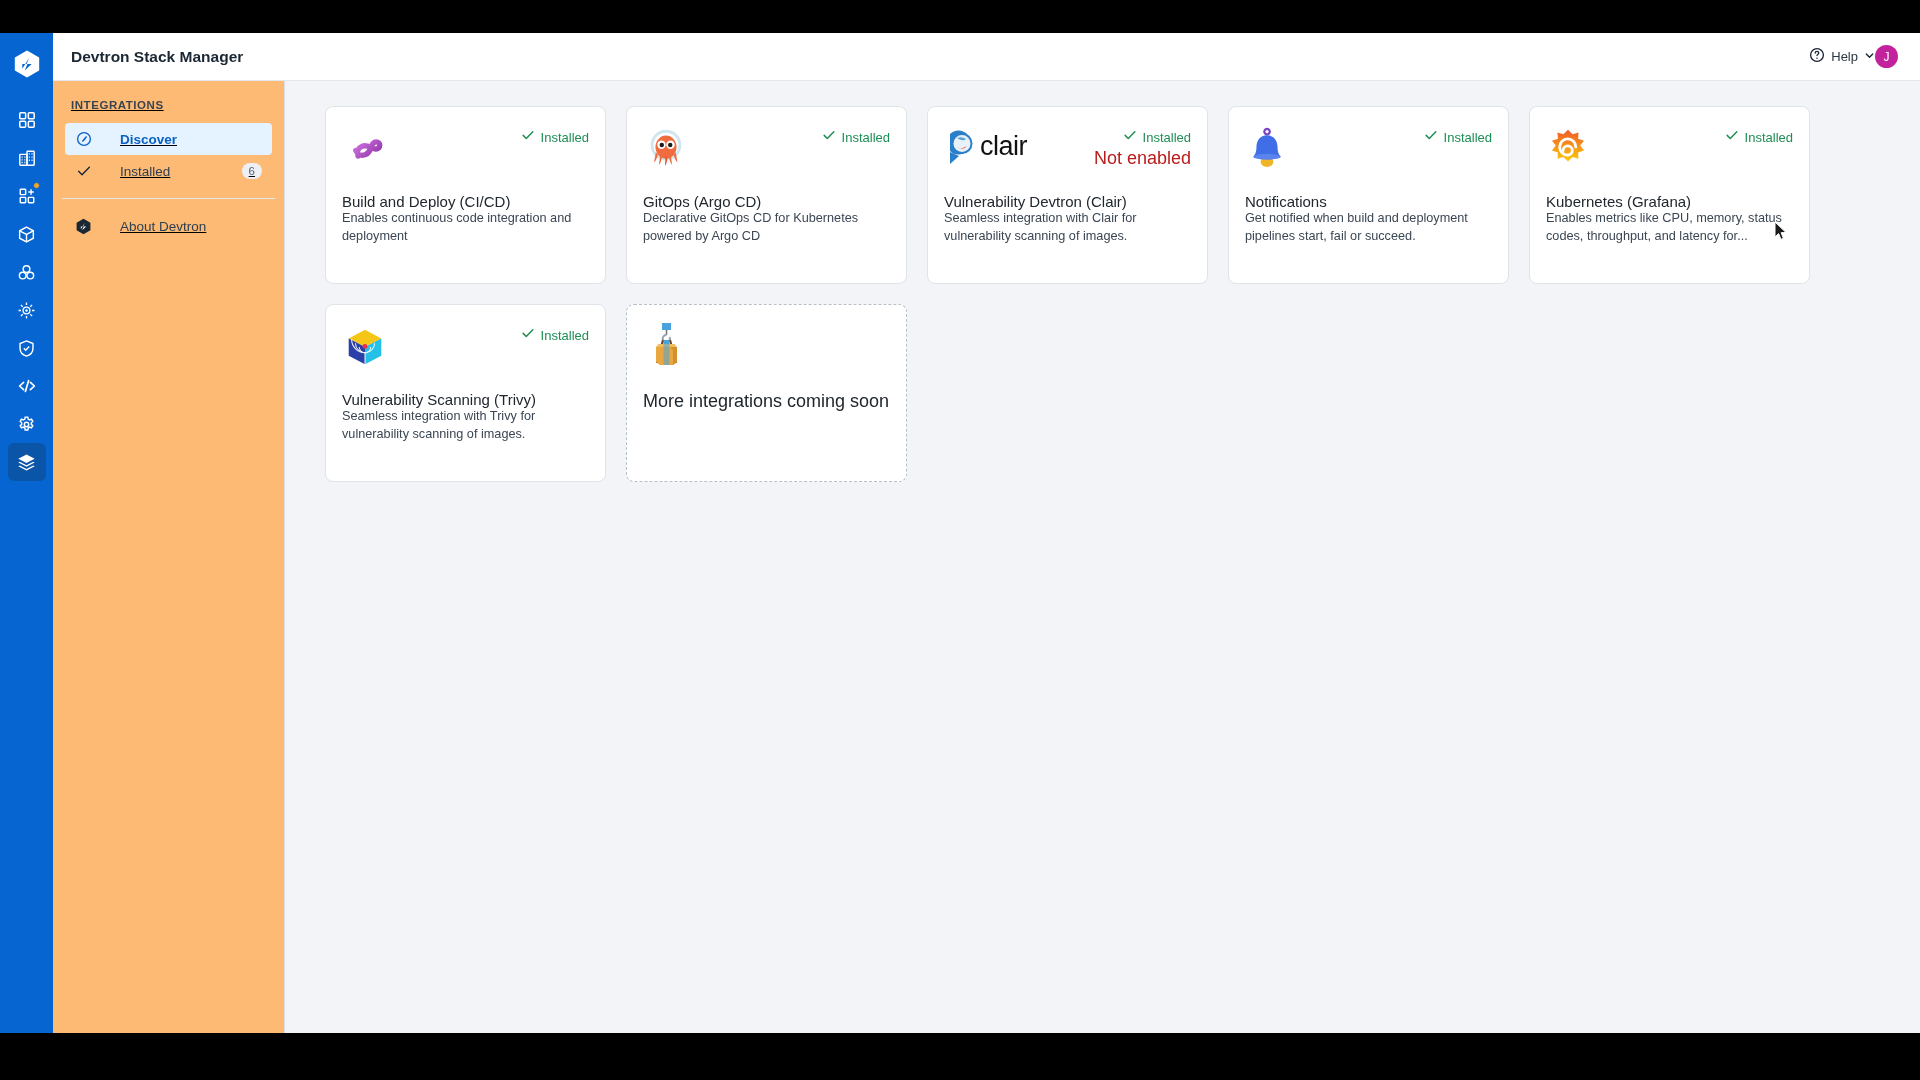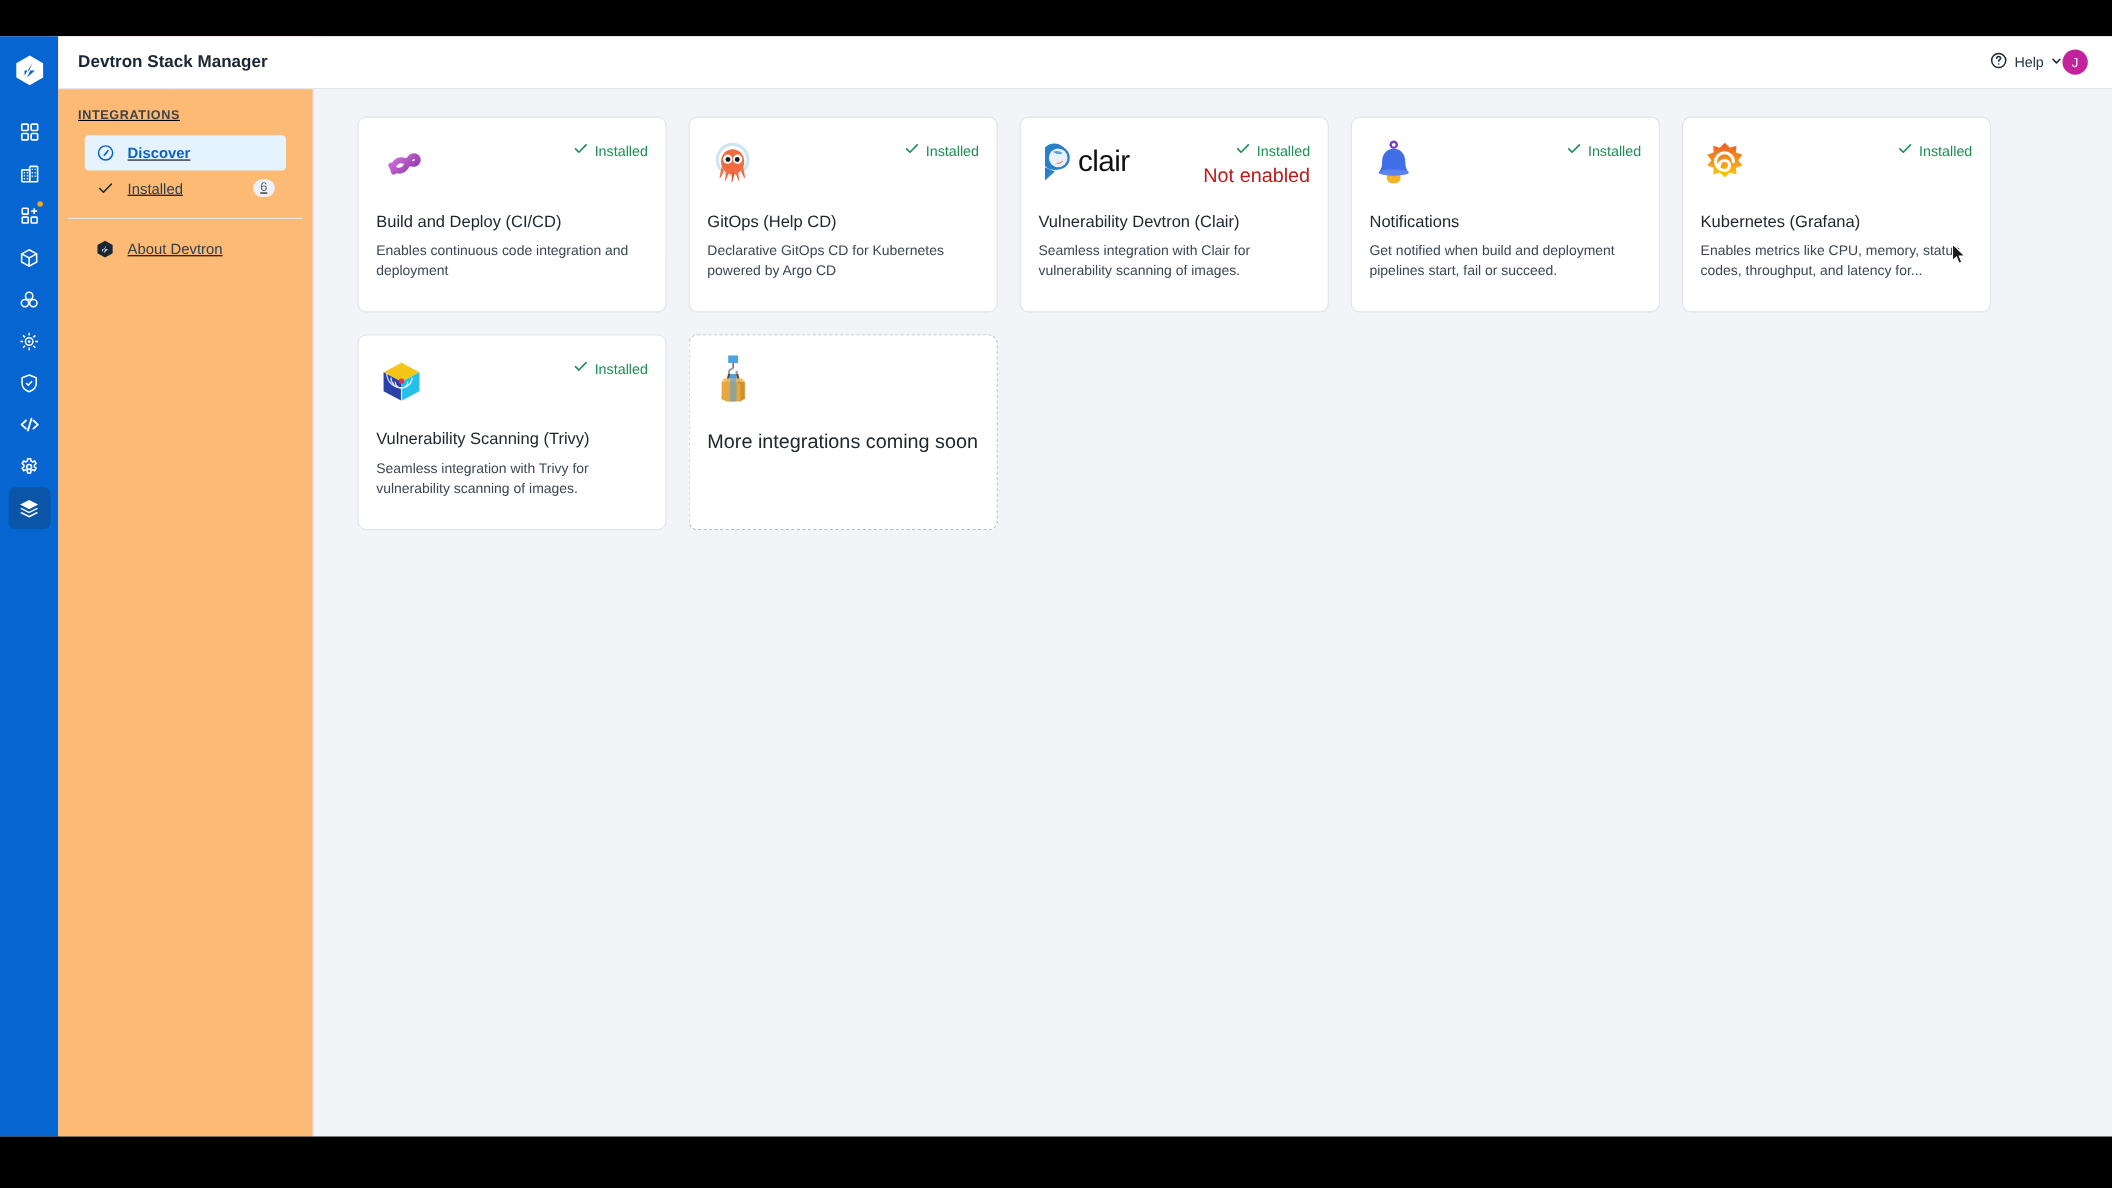--- a/index.html
+++ b/index.html
@@ -50,22 +50,22 @@
     background: #fdba74;
     border-right: 1px solid #d8dde3;
     padding: 18px 0 0 0;
     text-decoration: underline;
   }
   .nav-heading {
     font-size: 11.5px; letter-spacing: .55px; color: #3b444c;
     font-weight: 600; padding: 0 0 12px 18px; text-transform: uppercase;
   }
   .nav-item {
-    display: flex; align-items: center; gap: 12px;
-    height: 32px; margin: 0 24px; padding: 0 10px;
+    display: flex; align-items: center; gap: 28px;
+    height: 32px; margin: 0 12px; padding: 0 10px;
     border-radius: 4px; color: #2c3e50; font-size: 13.5px;
   }
   .nav-item.active { background: #e5f2ff; color: #0a62c7; font-weight: 600; }
   .nav-item .nav-icon { width: 17px; height: 17px; display:flex; align-items:center; justify-content:center; }
   .nav-item .nav-label { flex: 1; }
   .nav-badge {
     background: #edf1f5; color: #555f6b; font-size: 11.5px;
     border-radius: 9px; padding: 2px 7px; min-width: 20px; text-align: center;
   }
   .nav-divider { height: 1px; background: #e3e7eb; margin: 11px 9px; }
@@ -100,21 +100,21 @@
     border-radius: 8px; padding: 18px 16px 0 16px;
     position: relative;
   }
   .card-top { display: flex; align-items: flex-start; justify-content: space-between; height: 56px; }
   .card-icon { width: 48px; height: 48px; display: flex; align-items: center; justify-content: flex-start; }
   .card-status { text-align: right; padding-top: 3px; }
   .status-row { display: flex; align-items: center; justify-content: flex-end; gap: 6px; }
   .status-text { font-size: 13px; color: #1d8e54; font-weight: 500; }
   .status-sub { font-size: 18px; color: #b91c1c; margin-top: 2px; }
   .card-title { font-size: 15px; color: #20272e; margin-top: 12px; }
-  .card-desc { font-size: 12.7px; color: #3b4653; margin-top: 10px; line-height: 1.38; }
+  .card-desc { font-size: 12.7px; color: #3b4653; margin-top: 0; line-height: 1.38; }
 
   .card.coming { border: 1px dashed #b7bfc8; background: #fff; }
   .coming .card-icon { width: 48px; height: 52px; }
   .coming .card-title { font-size: 18px; color: #20272e; margin-top: 12px;}
   .link { color: #0a62c7; font-weight: 600; }
 
   .cursor { position: absolute; left: 1824px; top: 193px; z-index: 20; }
 </style>
 </head>
 <body>
@@ -344,21 +344,21 @@
             <div class="status-row">
               <span>
                 <svg width="14" height="14" viewBox="0 0 16 16" fill="none" stroke="#1d8e54" stroke-width="1.7" stroke-linecap="round" stroke-linejoin="round">
                     <path d="M2.5 8.4 L6 11.9 L13.5 4.2"></path>
                   </svg>
               </span>
               <span class="status-text">Installed</span>
             </div>
           </div>
         </div>
-        <div class="card-title">GitOps (Help CD)</div>
+        <div class="card-title">GitOps (Argo CD)</div>
         <div class="card-desc">Declarative GitOps CD for Kubernetes powered by Argo CD</div>
       </div>
 
       <div class="card">
         <div class="card-top">
           <div class="card-icon" style="width:auto;">
             <svg width="125" height="42" viewBox="0 0 125 42">
               <path d="M6 8 a12 12 0 1 1 0 17 v10 Z" fill="#2a7fc9" transform="translate(0,-2)"></path>
               <circle cx="18" cy="15.5" r="10.5" fill="#2a7fc9"></circle>
               <circle cx="18" cy="15.5" r="8.5" fill="#e8f1f9"></circle>

